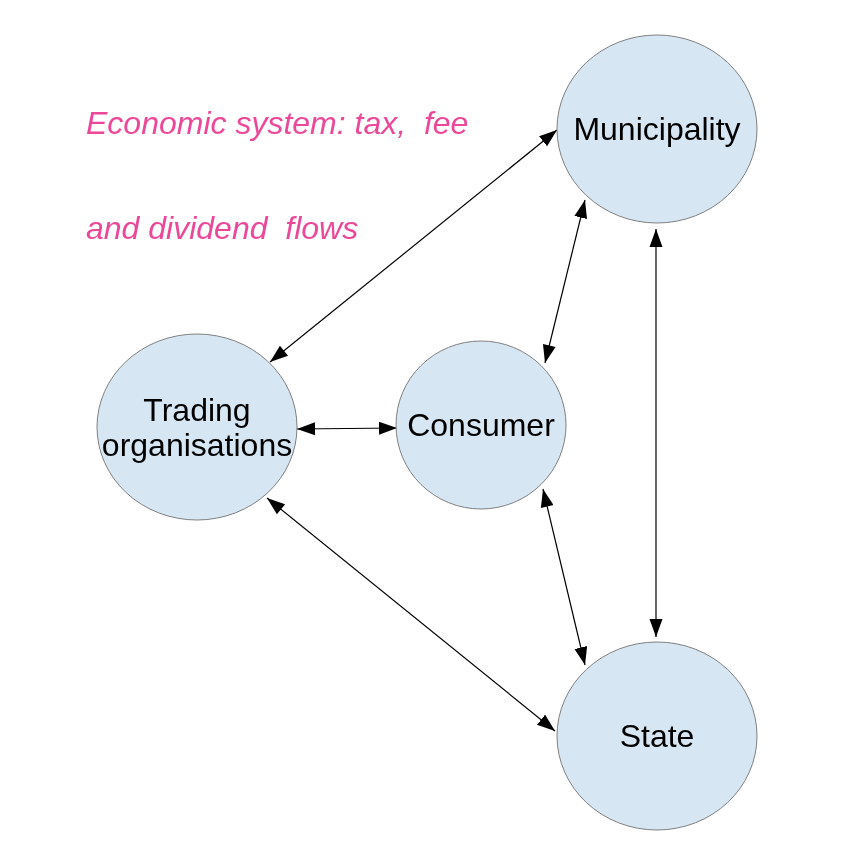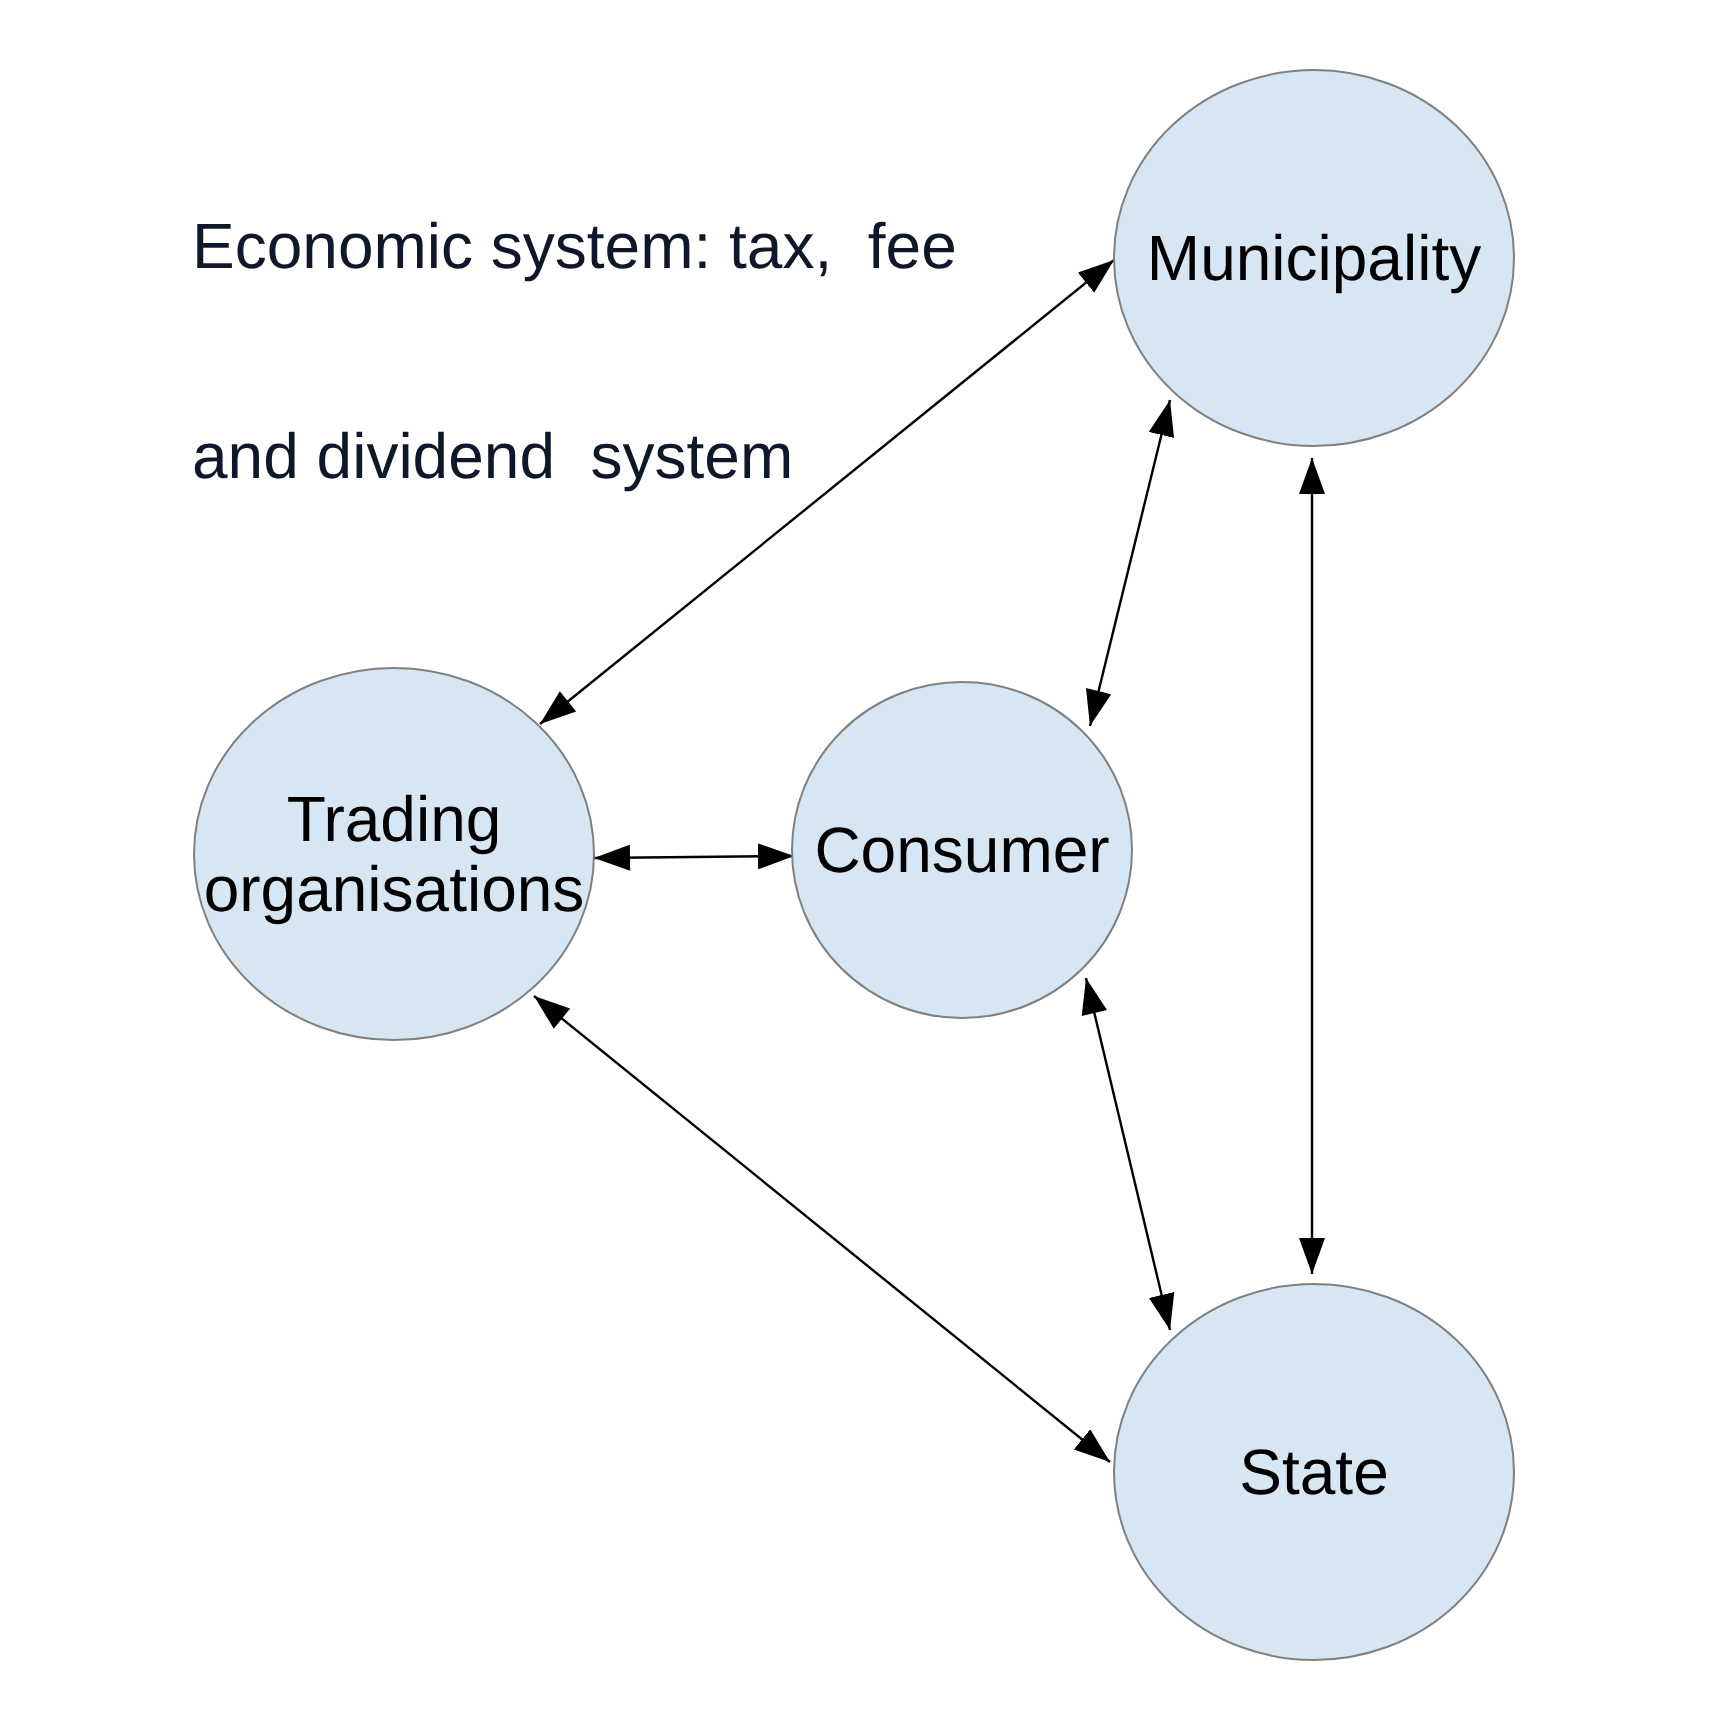--- a/index.html
+++ b/index.html
@@ -10,46 +10,47 @@
   }
   .canvas {
     position: relative;
     width: 863px;
     height: 866px;
     background: #ffffff;
     overflow: hidden;
   }
   .diagram-title {
     position: absolute;
-    left: 96px;
+    left: 86px;
     top: 36px;
     font-size: 32px;
     line-height: 35px;
-    color: #0f172a;
+    color: #ec4899;
     white-space: pre; 
+    font-style: italic;
   }
   svg.diagram {
     position: absolute;
     left: 0;
     top: 0;
   }
   svg.diagram text {
     font-family: "Liberation Sans", sans-serif;
     font-size: 32px;
     fill: #000000;
   }
 </style>
 </head>
 <body>
 
 <div class="canvas">
 
   <div class="diagram-title">
     <div>Economic system: tax,  fee</div>
-    <div>and dividend  system</div>
+    <div>and dividend  flows</div>
   </div>
 
   <svg class="diagram" id="diagram-svg" width="863" height="866" viewBox="0 0 863 866">
     <defs>
 
       <marker id="ah-end" markerUnits="userSpaceOnUse" markerWidth="20" markerHeight="15" refX="18" refY="6.5" orient="auto">
         <path class="arrowhead" d="M0,0 L18,6.5 L0,13 Z" fill="#000000"></path>
       </marker>
 
       <marker id="ah-start" markerUnits="userSpaceOnUse" markerWidth="20" markerHeight="15" refX="0" refY="6.5" orient="auto">

